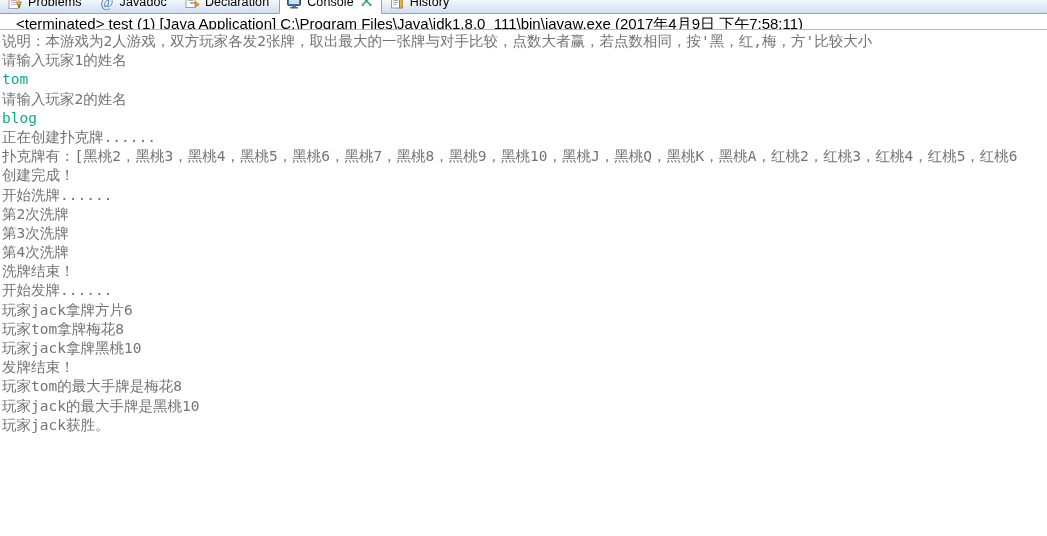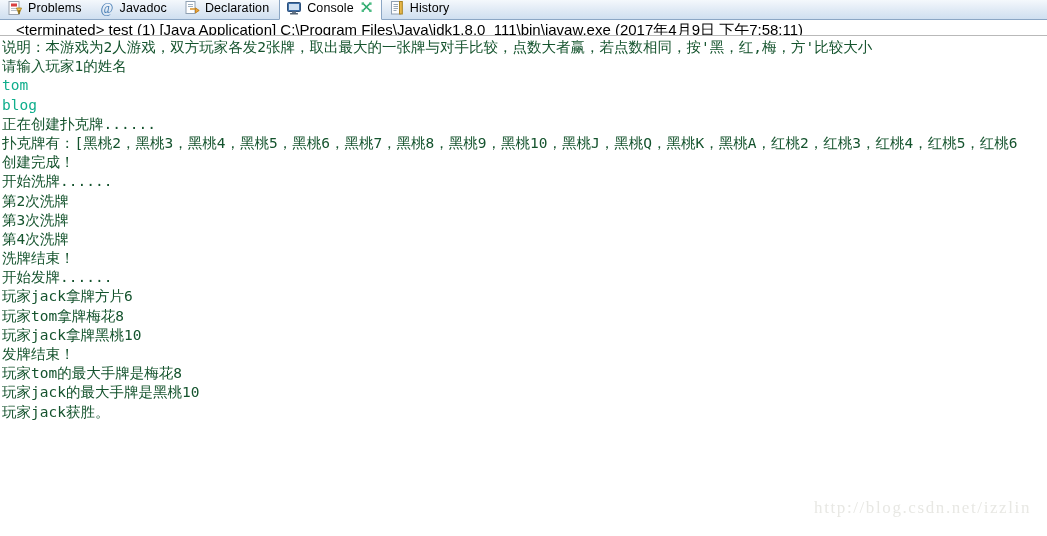--- a/index.html
+++ b/index.html
@@ -11,21 +11,21 @@
     width: 1047px;
     height: 536px;
     overflow: hidden;
     font-family: "Liberation Sans", "DejaVu Sans", sans-serif;
     -webkit-font-smoothing: none;
   }
 
   
   .tabbar {
     position: relative;
-    height: 20px;
+    height: 14px;
     background: linear-gradient(to bottom, #f4f8fc 0%, #e3ecf6 45%, #cfdff0 100%);
     border-bottom: 1px solid #8ba6c4;
     display: flex;
     align-items: flex-end;
     box-sizing: border-box;
   }
   .tab {
     display: flex;
     align-items: center;
     height: 25px;
@@ -87,21 +87,21 @@
     background: #ffffff;
     padding: 2px 0 0 2px;
     height: 488px;
     overflow: hidden;
     box-sizing: border-box;
   }
   .cline {
     height: 19.2px;
     line-height: 19.2px;
     font-size: 14.5px;
-    color: #14532d;
+    color: #737373;
     white-space: nowrap;
     font-family: "DejaVu Sans Mono", "Liberation Mono", monospace;
     letter-spacing: 0px;
   }
   .cline.input { color: #0fae8c; }
 
   .watermark {
     position: absolute;
     right: 16px;
     bottom: 6px;
@@ -192,32 +192,32 @@
 
 </div>
 
 <div class="proc-line">&lt;terminated&gt; test (1) [Java Application] C:\Program Files\Java\jdk1.8.0_111\bin\javaw.exe (2017年4月9日 下午7:58:11)</div>
 
 <div class="console">
   <div id="console-lines">
       <div class="cline">说明：本游戏为2人游戏，双方玩家各发2张牌，取出最大的一张牌与对手比较，点数大者赢，若点数相同，按'黑，红,梅，方'比较大小</div>
       <div class="cline">请输入玩家1的姓名</div>
       <div class="cline input">tom</div>
+      <div class="cline">请输入玩家2的姓名</div>
       <div class="cline input">blog</div>
       <div class="cline">正在创建扑克牌......</div>
       <div class="cline">扑克牌有：[黑桃2，黑桃3，黑桃4，黑桃5，黑桃6，黑桃7，黑桃8，黑桃9，黑桃10，黑桃J，黑桃Q，黑桃K，黑桃A，红桃2，红桃3，红桃4，红桃5，红桃6</div>
       <div class="cline">创建完成！</div>
       <div class="cline">开始洗牌......</div>
       <div class="cline">第2次洗牌</div>
       <div class="cline">第3次洗牌</div>
       <div class="cline">第4次洗牌</div>
       <div class="cline">洗牌结束！</div>
       <div class="cline">开始发牌......</div>
       <div class="cline">玩家jack拿牌方片6</div>
       <div class="cline">玩家tom拿牌梅花8</div>
       <div class="cline">玩家jack拿牌黑桃10</div>
       <div class="cline">发牌结束！</div>
       <div class="cline">玩家tom的最大手牌是梅花8</div>
       <div class="cline">玩家jack的最大手牌是黑桃10</div>
       <div class="cline">玩家jack获胜。</div>
     </div>
-  <div class="watermark">http://blog.csdn.net/izzlin</div>
 </div>
 
 </body></html>

